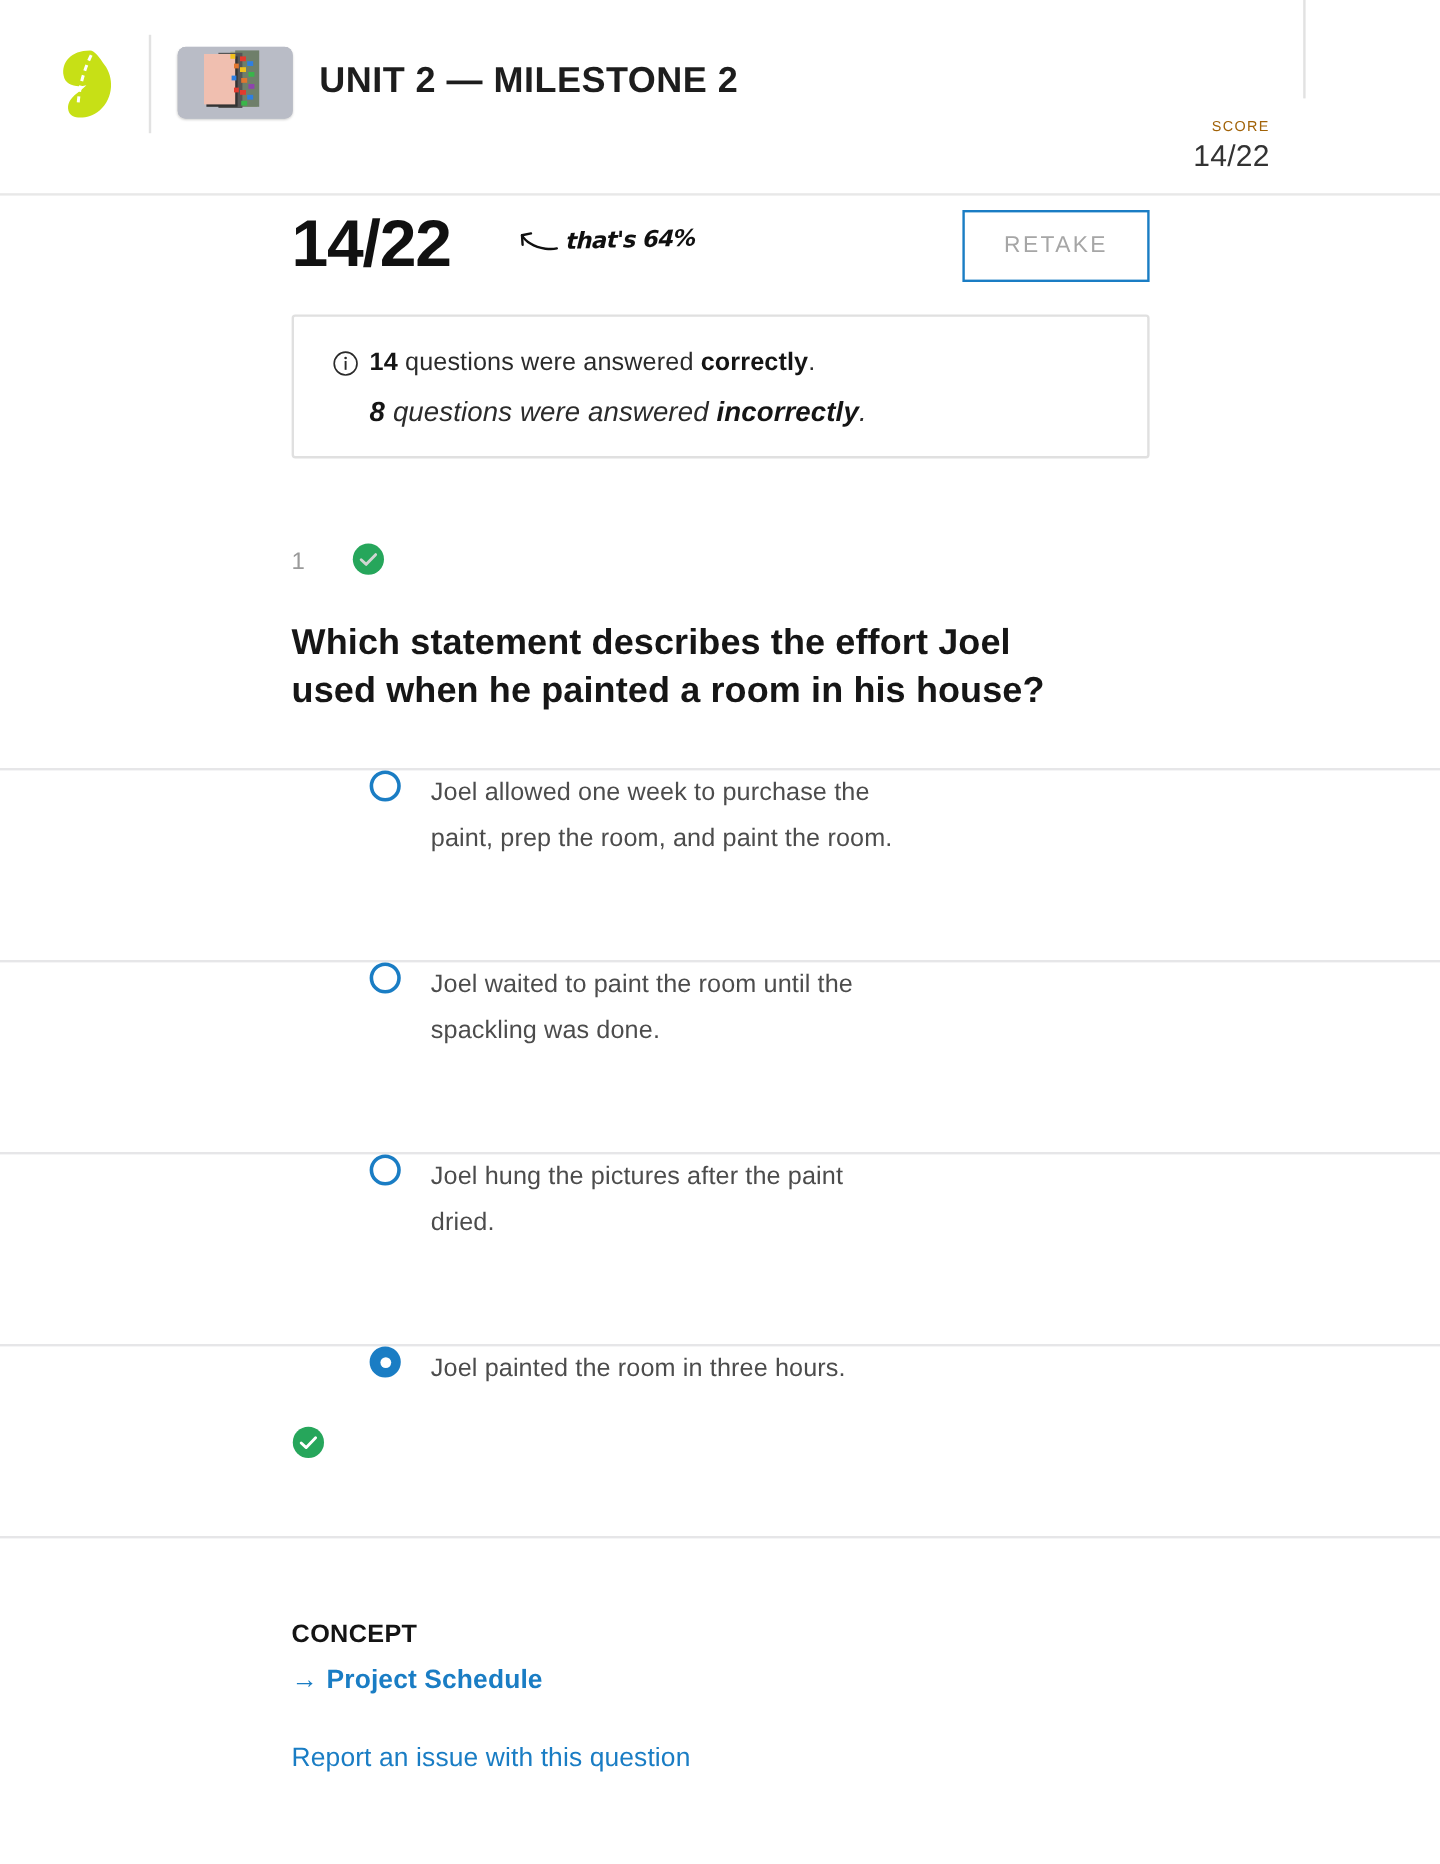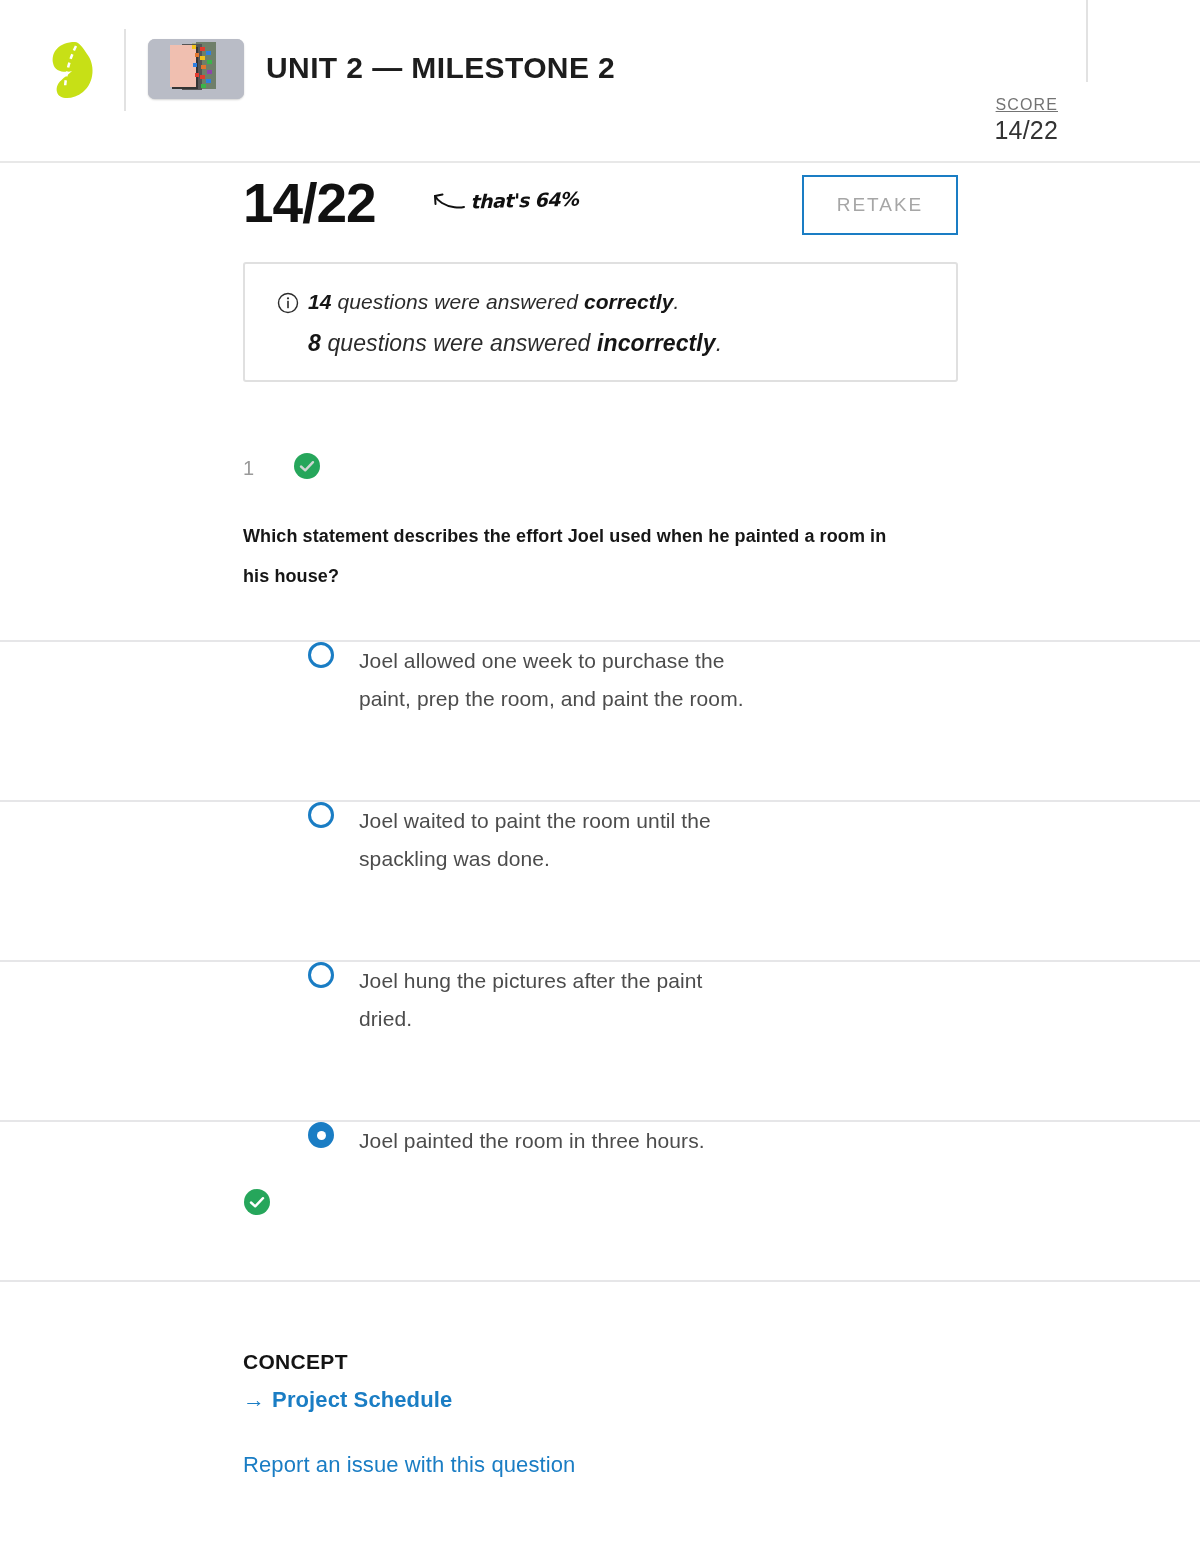--- a/index.html
+++ b/index.html
@@ -76,25 +76,24 @@
     height: 82px;
     background: #e2e2e2;
   }
   .score-block {
     position: absolute;
     right: 142px;
     top: 95px;
     text-align: right;
   }
   .score-label {
-    font-size: 16px;
+    font-size: 12px;
     letter-spacing: 1.1px;
-    color: #737373;
+    color: #a16207;
     line-height: 20px;
-    text-decoration: underline;
   }
   .score-value {
     font-size: 25px;
     color: #333333;
     line-height: 30px;
     letter-spacing: 0.2px;
   }
 
   
   .score-row {
@@ -164,21 +163,20 @@
     left: 32px;
     top: 28px;
   }
   .info-line1 {
     position: absolute;
     left: 63px;
     top: 26px;
     font-size: 21px;
     color: #2b2b2b;
     letter-spacing: 0.1px;
-    font-style: italic;
   }
   .info-line2 {
     position: absolute;
     left: 63px;
     top: 66px;
     font-size: 23px;
     color: #2b2b2b;
     letter-spacing: 0.1px;
     font-style: italic;
   }
@@ -195,21 +193,21 @@
   .q-number {
     font-size: 20px;
     color: #9a9a9a;
     width: 50px;
   }
   .q-text {
     position: absolute;
     left: 243px;
     top: 516px;
     width: 670px;
-    font-size: 18px;
+    font-size: 30px;
     font-weight: 700;
     line-height: 40px;
     color: #161616;
     letter-spacing: 0.1px;
   }
 
   
   .options {
     position: absolute;
     left: 0;

